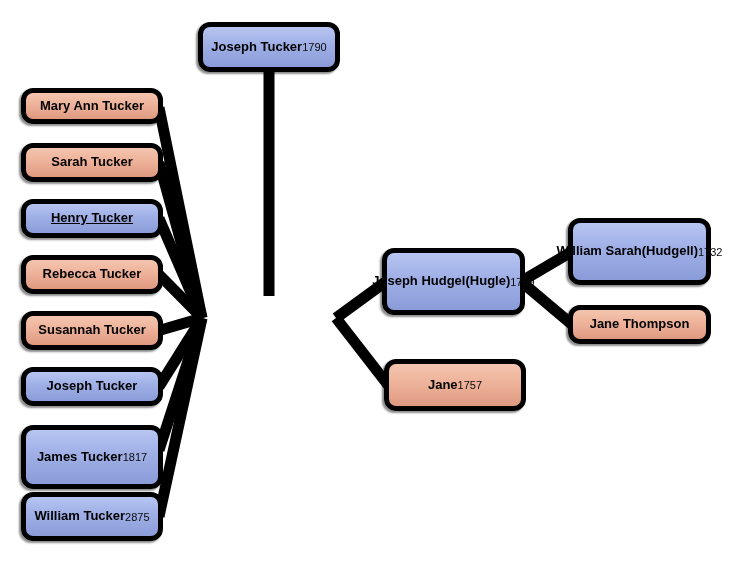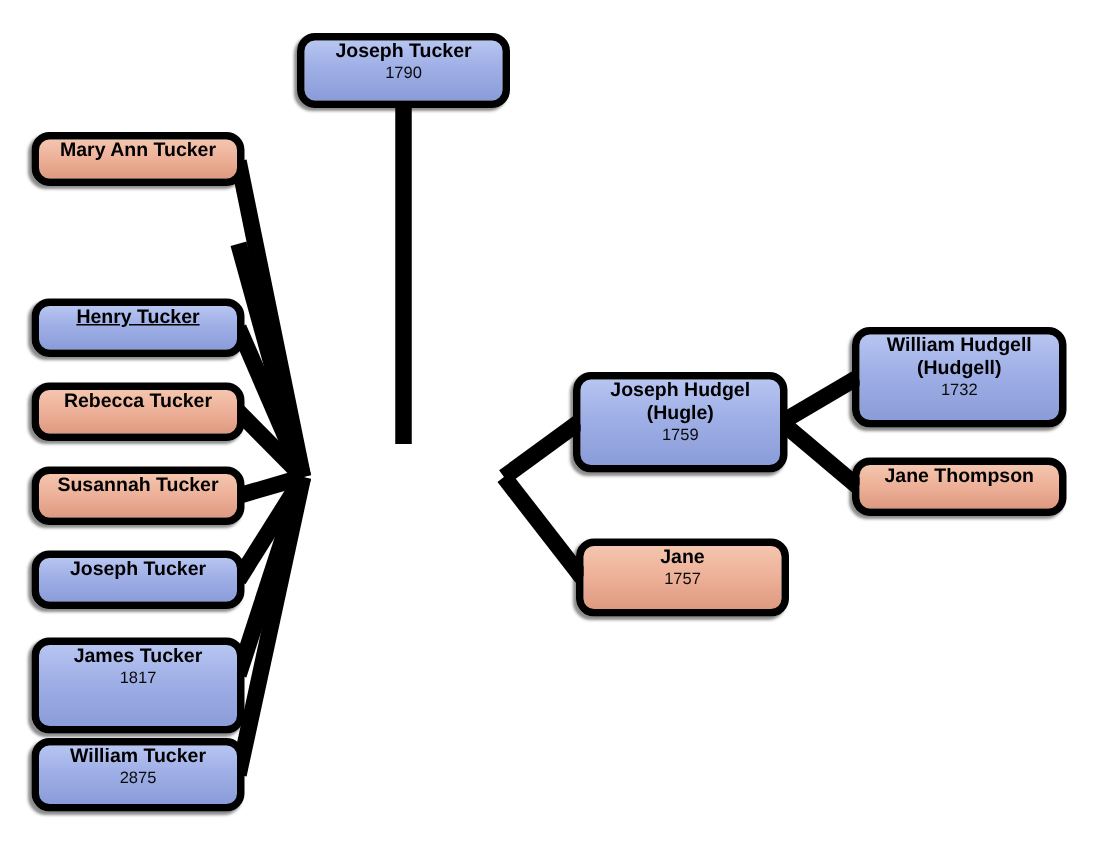--- a/index.html
+++ b/index.html
@@ -16,22 +16,23 @@
     left: 0; top: 0;
     width: 732px; height: 565px;
   }
   .node {
     position: absolute;
     box-sizing: border-box;
     border: 5px solid #000000;
     border-radius: 12px;
     box-shadow: -2px 2px 2px rgba(0,0,0,0.45);
     display: flex;
-    flex-direction: column;
+    flex-direction: row;
     align-items: center;
+    justify-content: center;
     text-align: center;
     line-height: 1.15;
     cursor: default;
   }
   .node.blue   { background: linear-gradient(to bottom, #b7c5f1 0%, #9fafe6 45%, #8a9cd9 100%); }
   .node.salmon { background: linear-gradient(to bottom, #f4c5ae 0%, #eeb29a 45%, #de9a80 100%); }
   .pname, .palt {
     font-size: 13px;
     font-weight: bold;
     color: #000000;
@@ -85,20 +86,24 @@
     <span class="pname">Joseph Tucker</span>
 
     <span class="pyear">1790</span>
   </div>
 
   <div class="node salmon" id="node-mary-ann-tucker">
     <span class="pname">Mary Ann Tucker</span>
 
   </div>
 
+  <div class="node salmon" id="node-sarah-tucker">
+    <span class="pname">Sarah Tucker</span>
+
+  </div>
 
   <div class="node blue" id="node-henry-tucker">
     <span class="pname">Henry Tucker</span>
 
   </div>
 
   <div class="node salmon" id="node-rebecca-tucker">
     <span class="pname">Rebecca Tucker</span>
 
   </div>
@@ -132,21 +137,21 @@
     <span class="pyear">1759</span>
   </div>
 
   <div class="node salmon" id="node-jane">
     <span class="pname">Jane</span>
 
     <span class="pyear">1757</span>
   </div>
 
   <div class="node blue" id="node-william-hudgel">
-    <span class="pname">William Hudgell</span>
+    <span class="pname">William Sarah</span>
     <span class="palt">(Hudgell)</span>
     <span class="pyear">1732</span>
   </div>
 
   <div class="node salmon" id="node-jane-thompson">
     <span class="pname">Jane Thompson</span>
 
   </div>
 </div>
 

